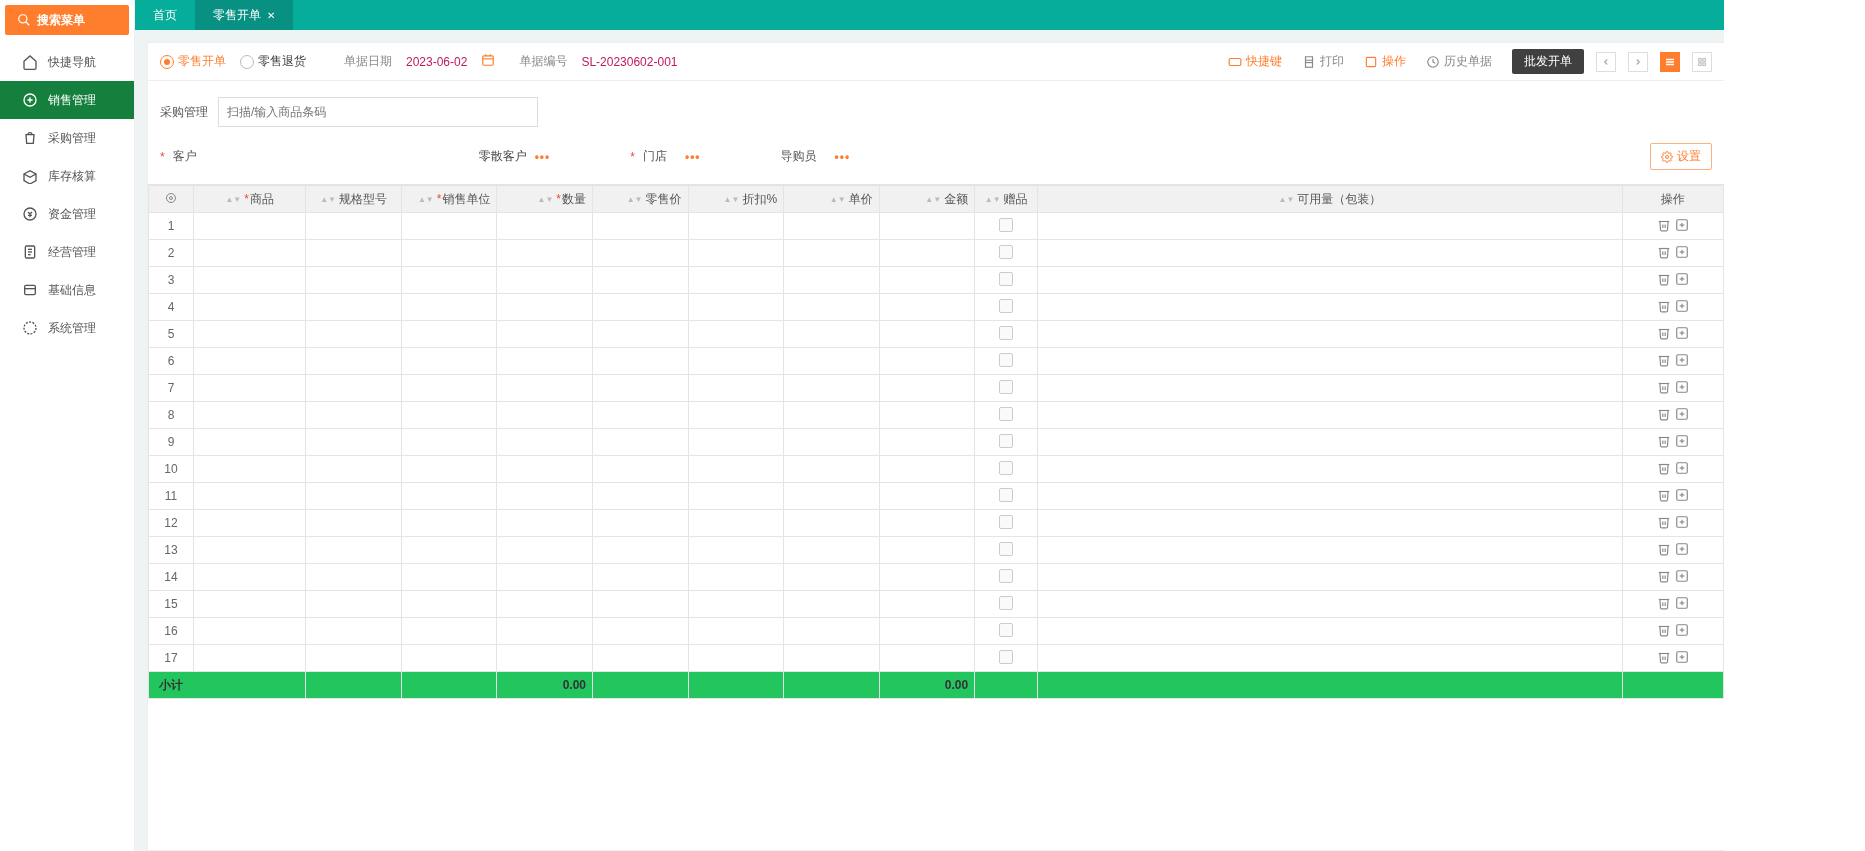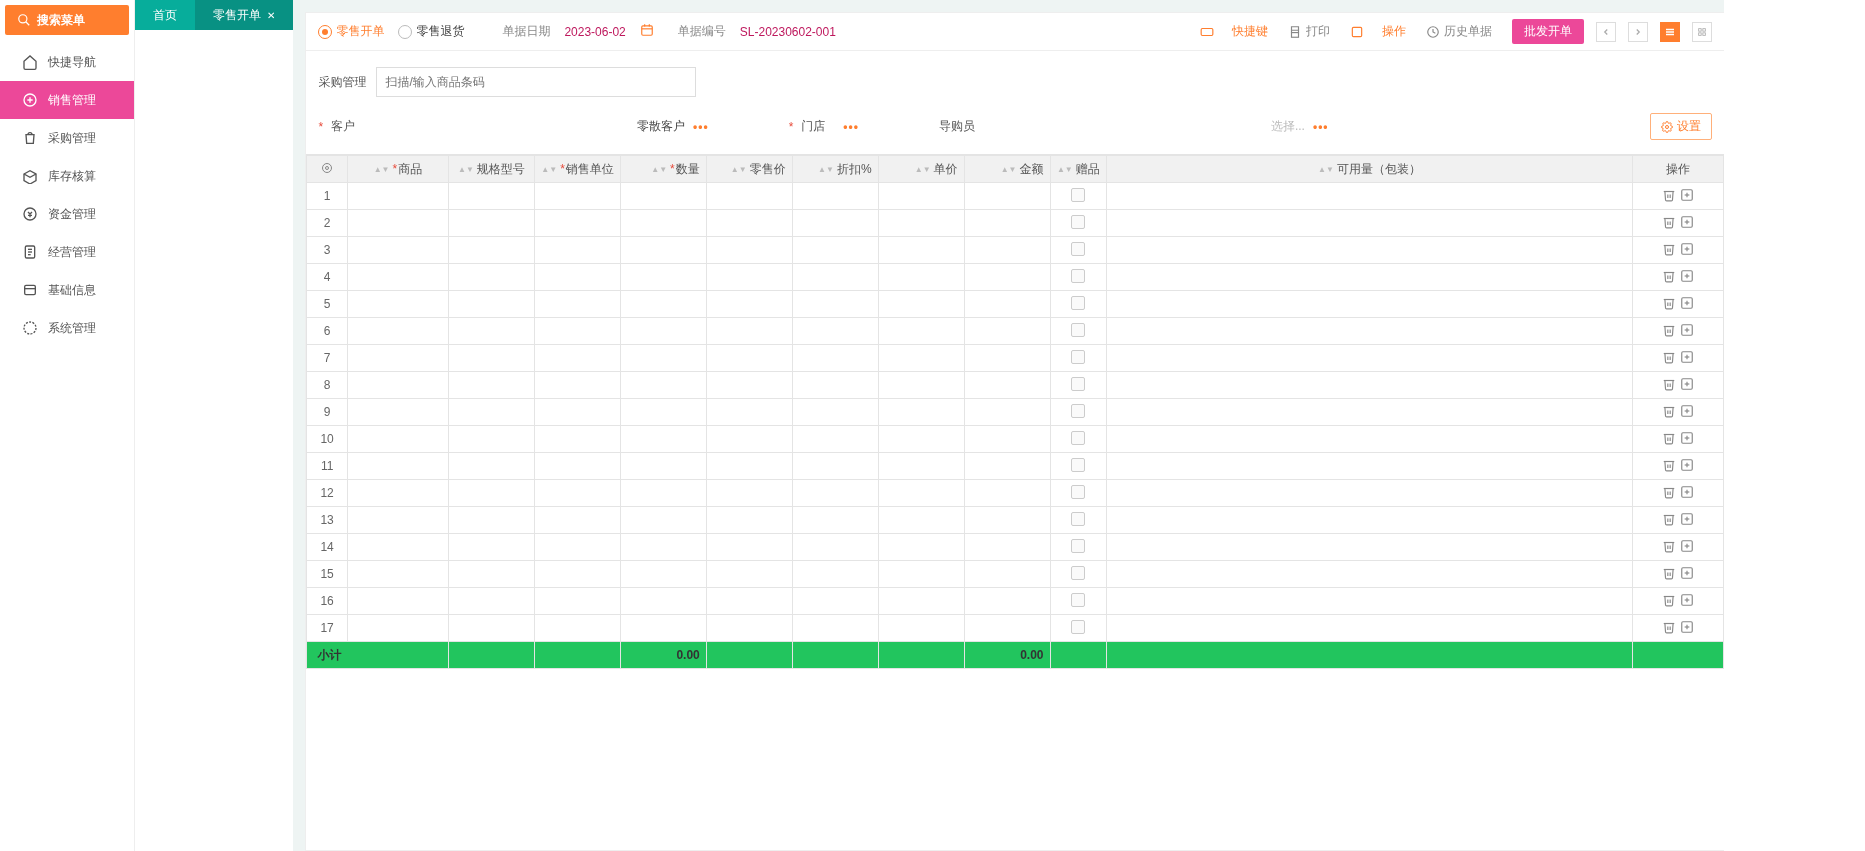--- a/index.html
+++ b/index.html
@@ -4,26 +4,26 @@
 <style>
 * { margin:0; padding:0; box-sizing:border-box; }
 body { font-family: "Microsoft YaHei", Arial, sans-serif; font-size:12px; color:#333; background:#fff; overflow:hidden; }
 .app { display:flex; height:851px; width:1724px; }
 
 
 .sidebar { width:135px; background:#fff; border-right:1px solid #eee; display:flex; flex-direction:column; }
 .search-menu { background:#ff7e2e; color:#fff; height:30px; display:flex; align-items:center; padding:0 12px; margin:5px 5px 8px 5px; border-radius:2px; font-weight:bold; cursor:pointer; }
 .search-menu svg{ margin-right:6px; }
 .nav-item { display:flex; align-items:center; height:38px; padding:0 12px 0 22px; color:#555; cursor:pointer; }
-.nav-item.active { background:#ec4899; color:#fff;align-items:center; }
+.nav-item.active { background:#15803d; color:#fff;align-items:center; }
 .nav-item svg { margin-right:10px; flex:none; }
 .nav-item span { }
 
 
-.main { flex:1; display:flex; min-width:0; }
+.main { flex:1; display:flex; flex-direction:column; min-width:0; }
 
 
 .tabs { height:30px; background:#07ad9b; display:flex; align-items:stretch; color:#fff; }
 .tab { padding:0 18px; display:flex; align-items:center; cursor:pointer; font-size:12px; }
 .tab.active { background:#089183; }
 .tab .close { margin-left:6px; font-size:10px; }
 
 
 .panel-wrap { flex:1; background:#eef4f3; padding:12px 0 0 12px; overflow:hidden; }
 .panel { background:#fff; height:100%; display:flex; flex-direction:column; border:1px solid #eee; border-right:none; }
@@ -34,23 +34,23 @@
 .radio .dot { width:14px; height:14px; border-radius:50%; border:1px solid #bbb; margin-right:4px; position:relative; }
 .radio.checked .dot { border-color:#ff7e2e; }
 .radio.checked .dot::after { content:""; position:absolute; inset:3px; background:#ff7e2e; border-radius:50%; }
 .radio.checked span { color:#ff7e2e; }
 .radio span { color:#404040; }
 .hdr-label { color:#888; margin-left:18px; }
 .hdr-val { margin-left:8px; color:#be185d; }
 .date-icon { color:#ff7e2e; margin-left:8px; }
 .hdr-spacer { flex:1; }
 .hdr-act { display:flex; align-items:center; color:#888; margin-left:14px; cursor:pointer; }
-.hdr-act.orange { color:#ff7e2e;gap:14px; }
+.hdr-act.orange { color:#ff7e2e; }
 .hdr-act svg { margin-right:4px; }
-.btn-primary { background:#ec4899; color:#fff; padding:4px 12px; border-radius:2px; margin-left:14px; cursor:pointer; }
+.btn-primary { background:#404040; color:#fff; padding:4px 12px; border-radius:2px; margin-left:14px; cursor:pointer; }
 .nav-arrow { width:20px; height:20px; border:1px solid #ddd; display:flex; align-items:center; justify-content:center; color:#aaa; margin-left:6px; cursor:pointer; }
 .list-btn { width:20px; height:20px; background:#ff7e2e; color:#fff; display:flex; align-items:center; justify-content:center; margin-left:6px; cursor:pointer; }
 
 
 .barcode-row { display:flex; align-items:center; padding:16px 12px 10px 12px; }
 .barcode-row .lbl { margin-right:10px; color:#555; }
 .barcode-row input { width:320px; height:30px; border:1px solid #ddd; padding:0 8px; font-size:12px; }
 
 
 .filter-row { display:flex; align-items:center; padding:6px 12px 14px 12px; gap:0; }
@@ -264,21 +264,20 @@
             <span class="value">零散客户</span>
             <span class="dots">•••</span>
           </div>
           <div class="filter-group wide" style="margin-left:60px;">
             <span class="req">*</span>
             <span class="lbl">门店</span>
             <span class="dots">•••</span>
           </div>
           <div class="filter-group wide" style="margin-left:60px;">
             <span class="lbl">导购员</span>
-            <span class="value placeholder">选择...</span>
             <span class="dots">•••</span>
           </div>
           <span class="settings-btn">
             <svg width="12" height="12" viewBox="0 0 24 24" fill="none" stroke="currentColor" stroke-width="2">
                 <circle cx="12" cy="12" r="3"></circle>
                 <path d="M19.4 15a1.7 1.7 0 0 0 .34 1.87l.06.06a2 2 0 1 1-2.83 2.83l-.06-.06a1.7 1.7 0 0 0-1.87-.34 1.7 1.7 0 0 0-1 1.56V21a2 2 0 1 1-4 0v-.09a1.7 1.7 0 0 0-1-1.56 1.7 1.7 0 0 0-1.87.34l-.6.06a2 2 0 1 1-2.83-2.83l.06-.06a1.7 1.7 0 0 0 .34-1.87 1.7 1.7 0 0 0-1.56-1H3a2 2 0 1 1 0-4h.09a1.7 1.7 0 0 0 1.56-1 1.7 1.7 0 0 0-.34-1.87l-.06-.06a2 2 0 1 1 2.83-2.83l.06.06a1.7 1.7 0 0 0 1.87.34H9a1.7 1.7 0 0 0 1-1.56V3a2 2 0 1 1 4 0v.09a1.7 1.7 0 0 0 1 1.56 1.7 1.7 0 0 0 1.87-.34l.06-.06a2 2 0 1 1 2.83 2.83l-.06.06a1.7 1.7 0 0 0-.34 1.87V9a1.7 1.7 0 0 0 1.56 1H21a2 2 0 1 1 0 4h-.09a1.7 1.7 0 0 0-1.56 1z"></path>
               </svg>
             <span>设置</span>
           </span>
         </div>

